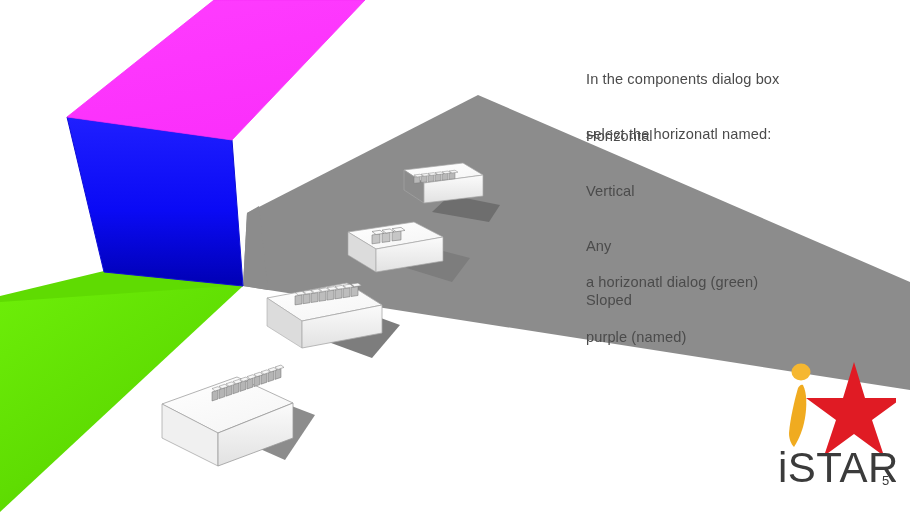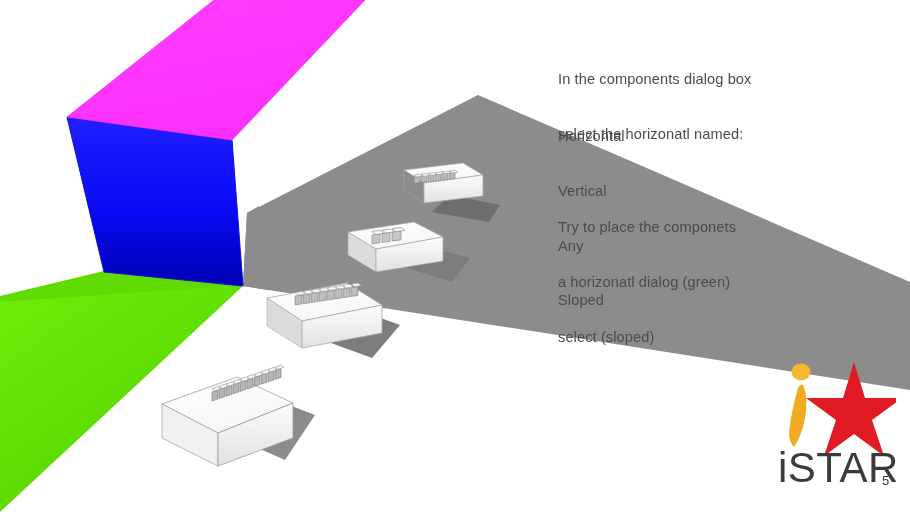--- a/index.html
+++ b/index.html
@@ -24,20 +24,21 @@
   }
 
   .text-block {
     position: absolute;
     color: #4b4b4b;
     font-family: "Liberation Sans", sans-serif;
     font-size: 14.6px;
     line-height: 18.2px;
     white-space: pre;
     letter-spacing: 0.1px;
+    margin-left: 28px;
   }
 
   #instructions-intro { left: 558px; top: 34px; }
   #component-list     { left: 558px; top: 91px; }
   #instructions-task  { left: 558px; top: 182px; }
   #surface-list       { left: 558px; top: 237px; }
 
   .text-line { display: block; }
 
   #logo {
@@ -211,26 +212,25 @@
 </div>
 
 <div class="text-block" id="component-list">
   <span class="text-line">Horizontal</span>
   <span class="text-line">Vertical</span>
   <span class="text-line">Any</span>
   <span class="text-line">Sloped</span>
 </div>
 
 <div class="text-block" id="instructions-task">
-  <span class="text-line">Try to place the componets</span>
 </div>
 
 <div class="text-block" id="surface-list">
   <span class="text-line">a horizonatl dialog (green)</span>
-  <span class="text-line">select (sloped)</span>
+  <span class="text-line">purple (named)</span>
 </div>
 
 <div id="logo">
   <svg viewBox="0 0 120 136" width="120" height="136" xmlns="http://www.w3.org/2000/svg">
 
     <ellipse cx="25" cy="18" rx="9.5" ry="8.5" fill="#f5b731"></ellipse>
 
     <path d="M27 31
              C31 39, 31 52, 29 64
              C27 76, 23 85, 18 93

